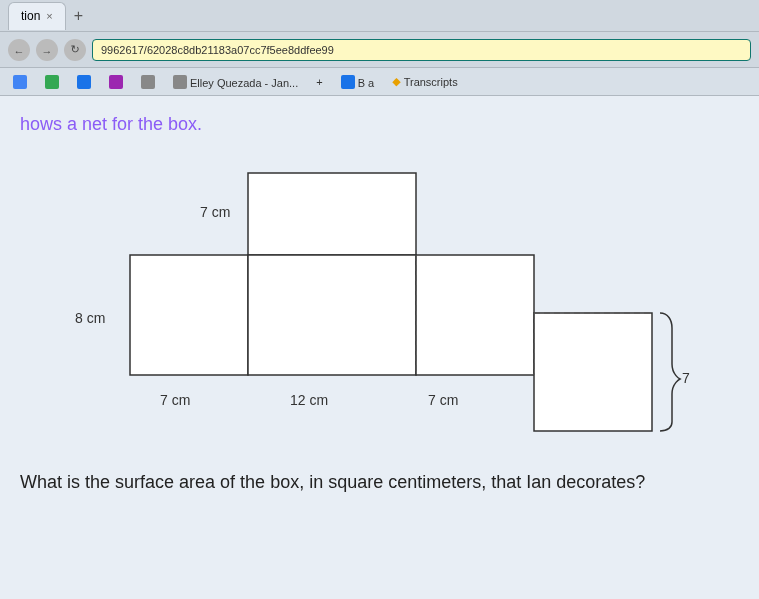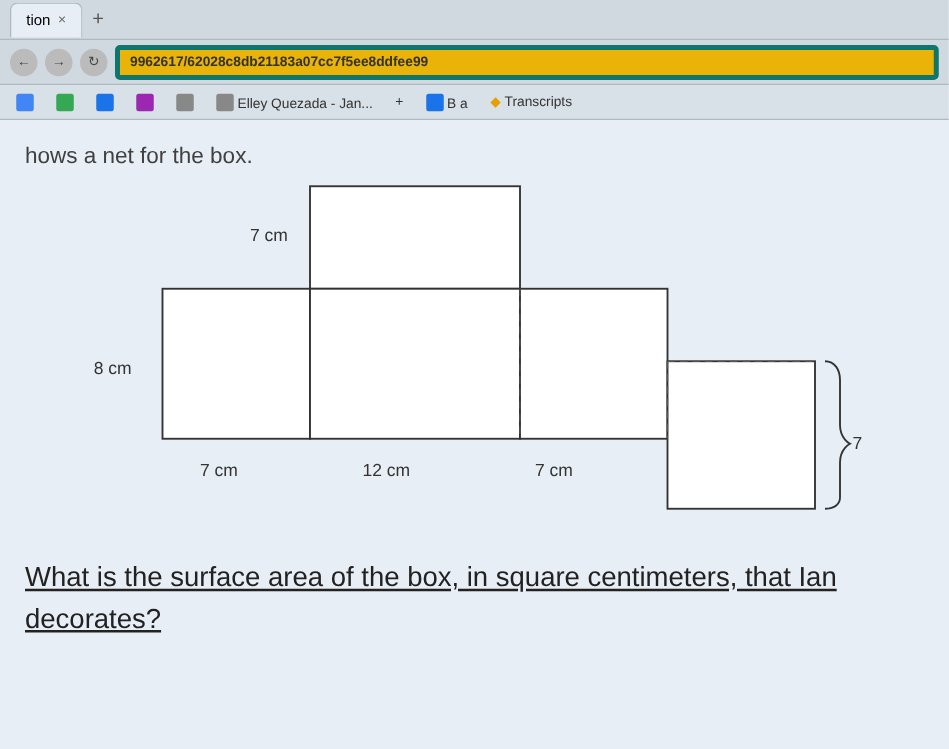--- a/index.html
+++ b/index.html
@@ -50,27 +50,26 @@
       background: #d0d8e0;
       height: 36px;
       display: flex;
       align-items: center;
       padding: 0 8px;
       gap: 6px;
       border-bottom: 1px solid #b0b8c0;
     }
     .url-box {
       flex: 1;
-      background: #eab308;
+      background: #fef9c3;
       border-radius: 4px;
       padding: 4px 8px;
       font-size: 11px;
       color: #333;
-      border: 4px solid #0f766e;
-      font-weight: bold;
+      border: 1px solid #0f766e;
     }
     .nav-btn {
       width: 22px;
       height: 22px;
       border-radius: 50%;
       background: #bbb;
       display: flex; align-items: center; justify-content: center;
       font-size: 11px;
       cursor: pointer;
       color: #444;
@@ -108,45 +107,44 @@
     .bk-orange { background: #ff6d00; }
 
     
     .page-content {
       padding: 16px 20px;
       background: #e8eef5;
     }
 
     .question-text {
       font-size: 18px;
-      color: #404040;
-      margin-bottom: 4px;
+      color: #8b5cf6;
+      margin-bottom: 28px;
       line-height: 1.4;
     }
 
     
     .net-container {
       position: relative;
       width: 620px;
       height: 280px;
       margin: 0 auto 24px auto;
     }
 
     svg.net-diagram {
       position: absolute;
       top: 0; left: 0;
       width: 100%;
       height: 100%;
     }
 
     .answer-text {
-      font-size: 22px;
+      font-size: 18px;
       color: #222;
       line-height: 1.5;
-      text-decoration: underline;
     }
   </style>
 </head>
 <body>
 
 <div class="browser-tab-bar">
   <div class="tab">
     <span>tion</span>
     <span class="tab-close">×</span>
   </div>

